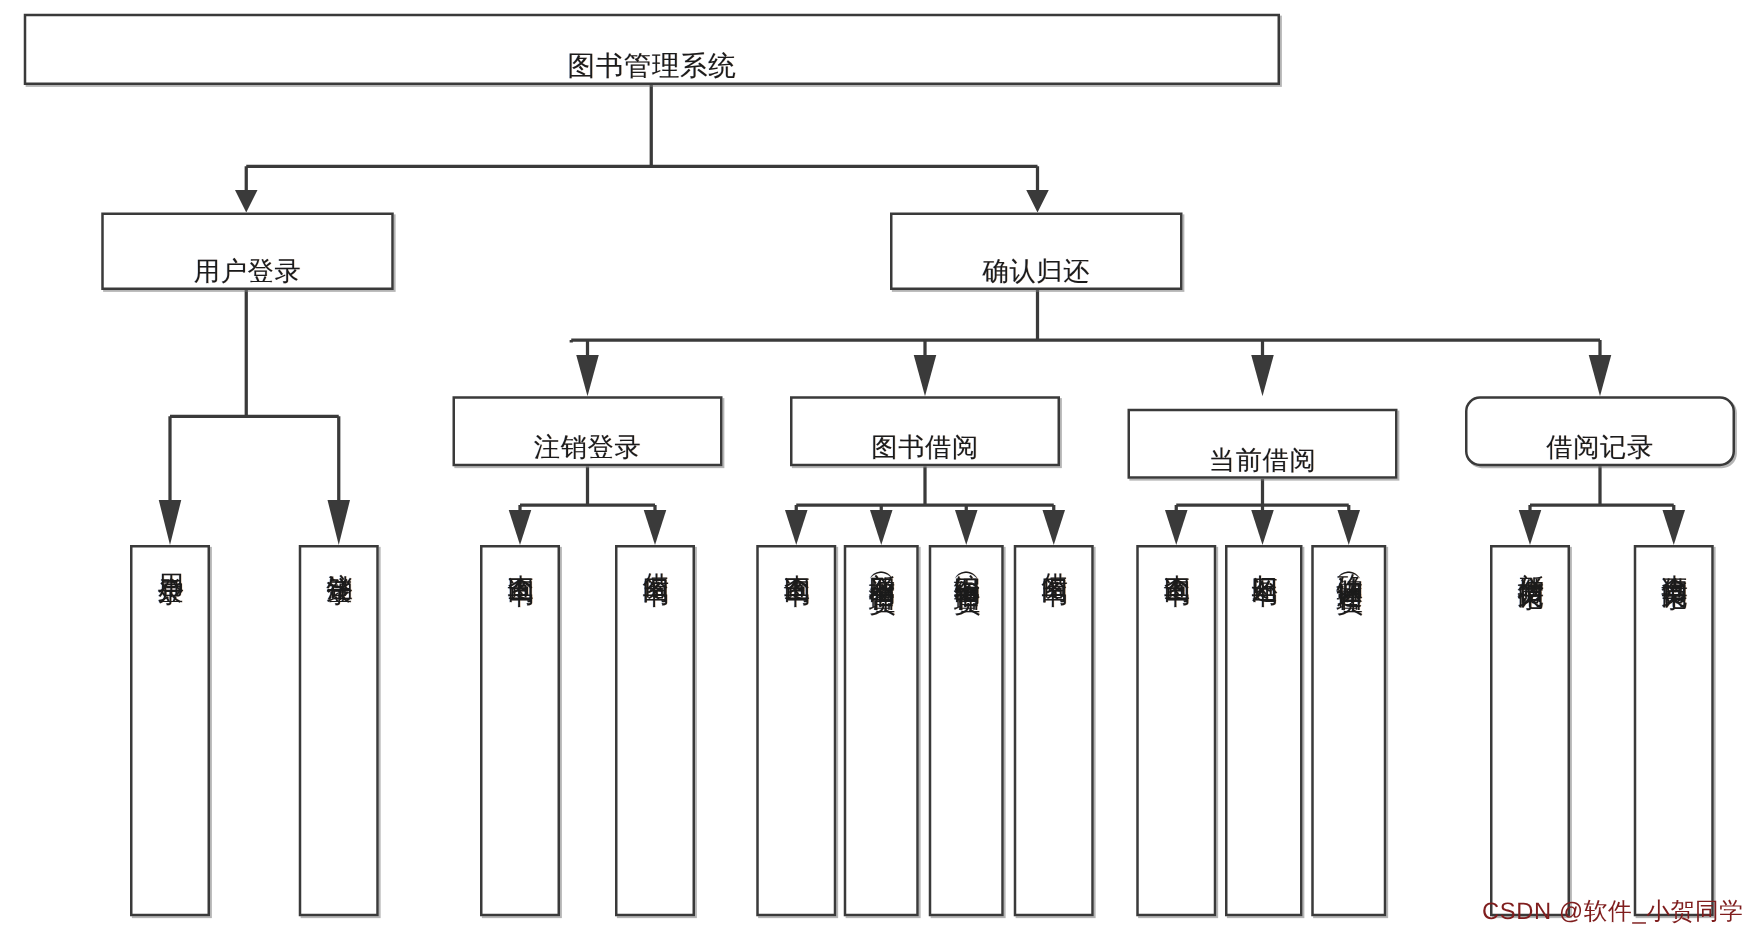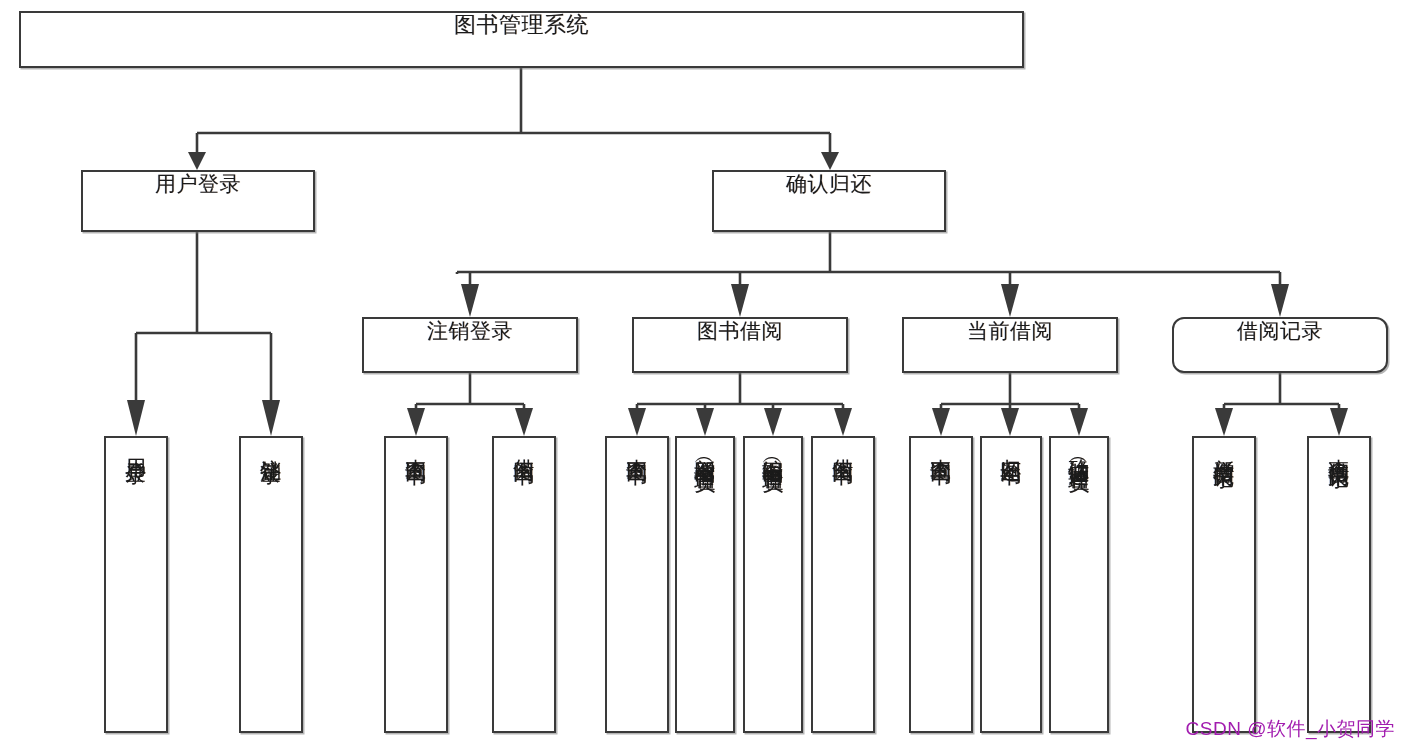--- a/index.html
+++ b/index.html
@@ -10,21 +10,21 @@
     color:#000000;
   }
   #diagram{position:absolute;left:0;top:0;width:1405px;height:747px;}
 
   .node{
     position:absolute;
     box-sizing:border-box;
     background:#ffffff;
     border:2.5px solid #3a3a3a;
     display:flex;
-    align-items:flex-start;
+    align-items:flex-end;
     justify-content:center;
     box-shadow:1.5px 1.5px 0 rgba(120,120,120,0.55);
   }
   .node .lbl{
     font-size:21px;
     line-height:1.12;
     letter-spacing:0.5px;
     color:#1b1b1b;
     white-space:nowrap;
     text-shadow:0.4px 0 0 rgba(200,120,40,0.30), -0.4px 0 0 rgba(90,140,220,0.30);
@@ -47,21 +47,21 @@
     letter-spacing:2px;
     white-space:normal;
     max-height:285px;
   }
   .leaf.tall .lbl{max-height:292px;}
 
   .watermark{
     position:absolute;
     right:10px;bottom:5px;
     font-size:19px;
-    color:#a21caf;
+    color:#7f1d1d;
     letter-spacing:0.5px;
     white-space:nowrap;
     pointer-events:none;
   }
   svg#wires{position:absolute;left:0;top:0;width:1405px;height:747px;pointer-events:none;}
   svg#wires path,svg#wires line{stroke:#3a3a3a;stroke-width:2.6;fill:none;}
   svg#wires polygon{fill:#3a3a3a;}
 </style>
 </head>
 <body>
@@ -145,21 +145,21 @@
   <div class="node" style="left:712px;top:170px;width:234px;height:62px;">
     <span class="lbl">确认归还</span>
   </div>
 
   <div class="node" style="left:362px;top:317px;width:216px;height:56px;">
     <span class="lbl">注销登录</span>
   </div>
   <div class="node" style="left:632px;top:317px;width:216px;height:56px;">
     <span class="lbl">图书借阅</span>
   </div>
-  <div class="node" style="left:902px;top:317px;width:216px;height:56px;">
+  <div class="node" style="left:902px;top:327px;width:216px;height:56px;">
     <span class="lbl">当前借阅</span>
   </div>
   <div class="node" style="left:1172px;top:317px;width:216px;height:56px;border-radius:12px;">
     <span class="lbl">借阅记录</span>
   </div>
 
   <div class="node leaf" style="left:104px;top:436px;width:64px;height:297px;">
     <span class="lbl">用户登录</span>
   </div>
   <div class="node leaf" style="left:239px;top:436px;width:64px;height:297px;">

